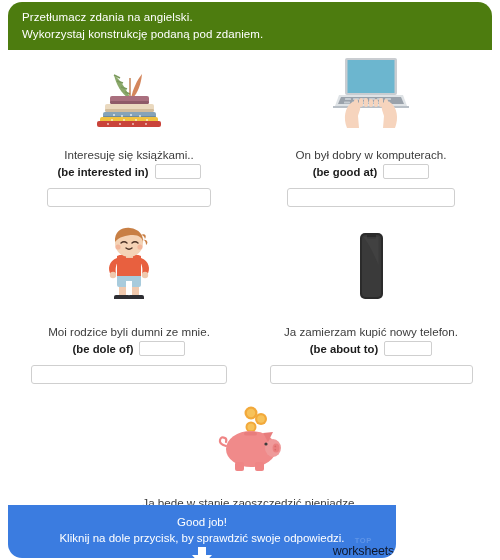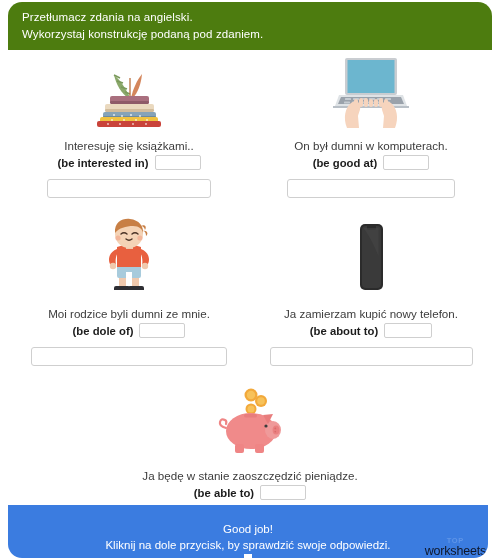--- a/index.html
+++ b/index.html
@@ -74,21 +74,21 @@
     align-items: flex-end;
     justify-content: center;
     margin-top: 6px;
   }
   .art.tall { height: 80px; }
 
   .sentence {
     font-size: 11.6px;
     color: #3c3c3c;
     text-align: center;
-    margin-top: 11px;
+    margin-top: 20px;
     white-space: nowrap;
   }
   .hint-row {
     display: flex;
     align-items: center;
     justify-content: center;
     margin-top: 3px;
     gap: 6px;
     width: 100%;
   }
@@ -121,27 +121,27 @@
   .answer-input.w2 { width: 168px; }
   .answer-input.w3 { width: 196px; }
   .answer-input.w4 { width: 203px; }
   .answer-input.w5 { width: 248px; }
 
   
   .footer {
     position: absolute;
     left: 8px;
     top: 505px;
-    width: 480px;
+    width: 388px;
     height: 53px;
     background: #3b7ce0;
     border-radius: 0 0 14px 14px;
     box-sizing: border-box;
     text-align: center;
-    padding-top: 16px;
+    padding-top: 9px;
     overflow: hidden;
   }
   .footer-line {
     color: #ffffff;
     font-size: 11.5px;
     line-height: 16px;
     white-space: nowrap;
   }
   .arrow-wrap {
     width: 26px;
@@ -260,21 +260,21 @@
               <rect x="29" y="43" width="4" height="8" rx="2"></rect>
               <rect x="34" y="42" width="4" height="9" rx="2"></rect>
               <rect x="39" y="42" width="4" height="9" rx="2"></rect>
               <rect x="44" y="43" width="4" height="8" rx="2"></rect>
               <rect x="49" y="43" width="4" height="8" rx="2"></rect>
               <rect x="54" y="42" width="4" height="9" rx="2"></rect>
               <rect x="59" y="43" width="4" height="8" rx="2"></rect>
             </g>
           </svg>
         </div>
-        <div class="sentence">On był dumni w komputerach.</div>
+        <div class="sentence">On był dobry w komputerach.</div>
         <div class="hint-row">
           <span class="hint">(be good at)</span>
           <input class="mini-input" type="text" value="" style="">
         </div>
         <input class="answer-input w2" type="text" value="" style="">
       </div>
     </div>
 
     <div class="row" style="margin-top:12px;">
 

